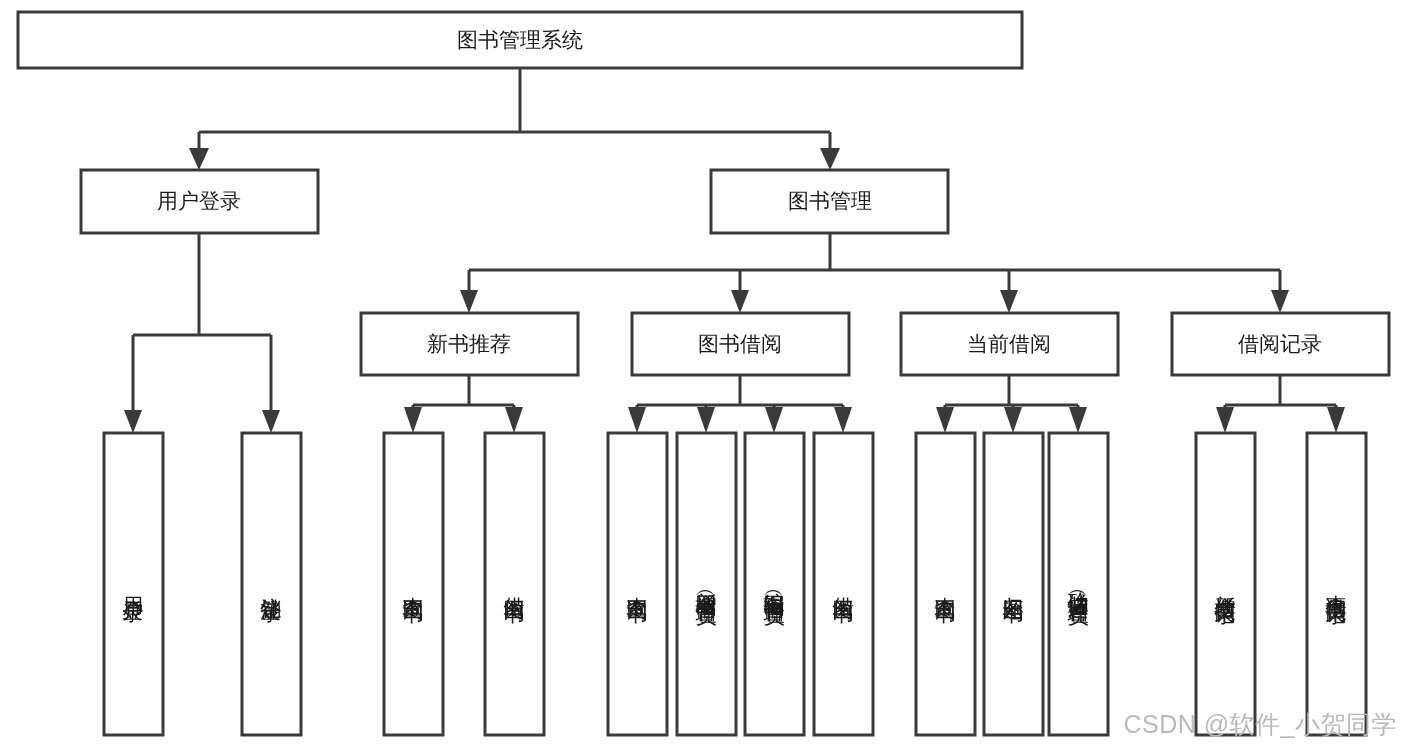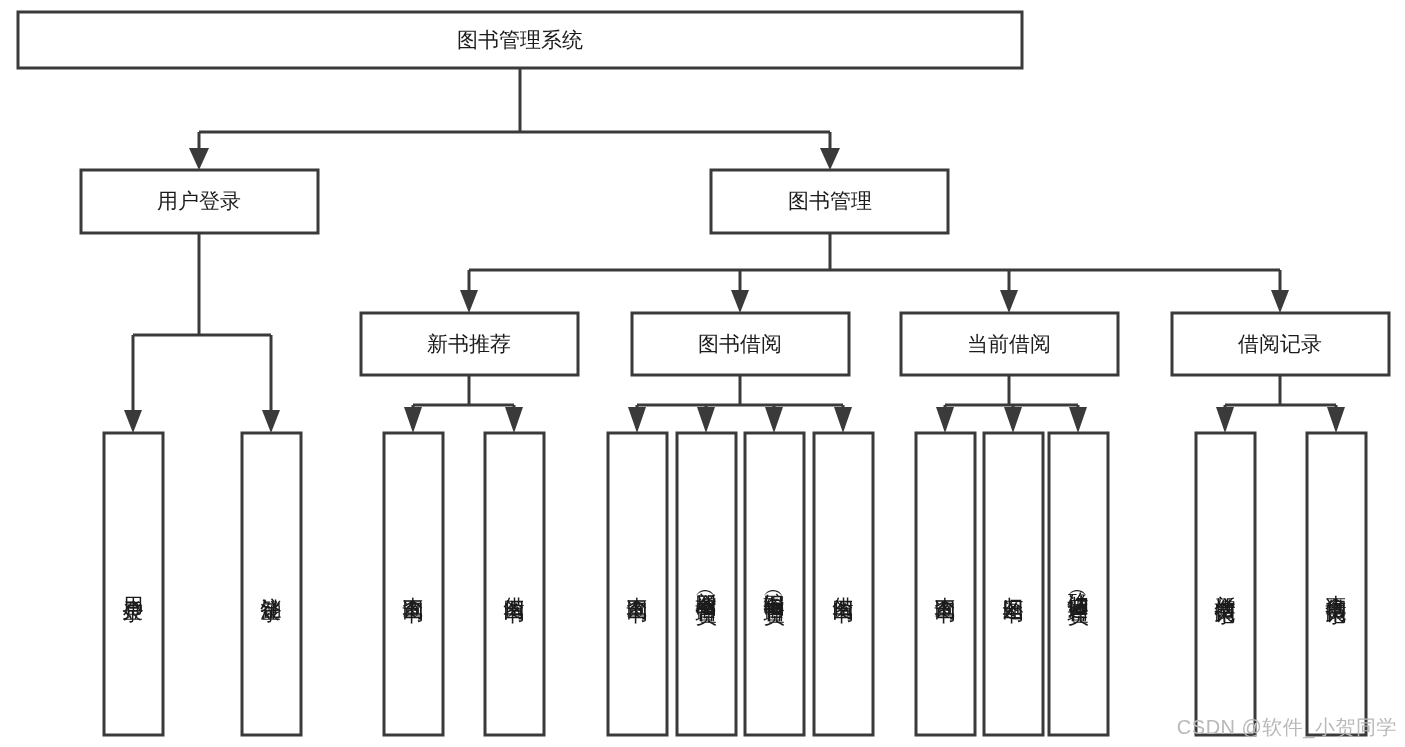--- a/index.html
+++ b/index.html
@@ -63,21 +63,21 @@
     text-orientation: upright;
     letter-spacing: 2px;
     line-height: 1;
     pointer-events: none;
   }
   .watermark {
     position: absolute;
     right: 8px;
     bottom: 6px;
     font-family: "Liberation Sans", "DejaVu Sans", sans-serif;
-    font-size: 20px;
+    font-size: 25px;
     color: #b9b9b9;
     letter-spacing: 0.5px;
     white-space: nowrap;
     user-select: none;
     margin-top: 44px;
   }
 </style>
 </head>
 <body>
 

